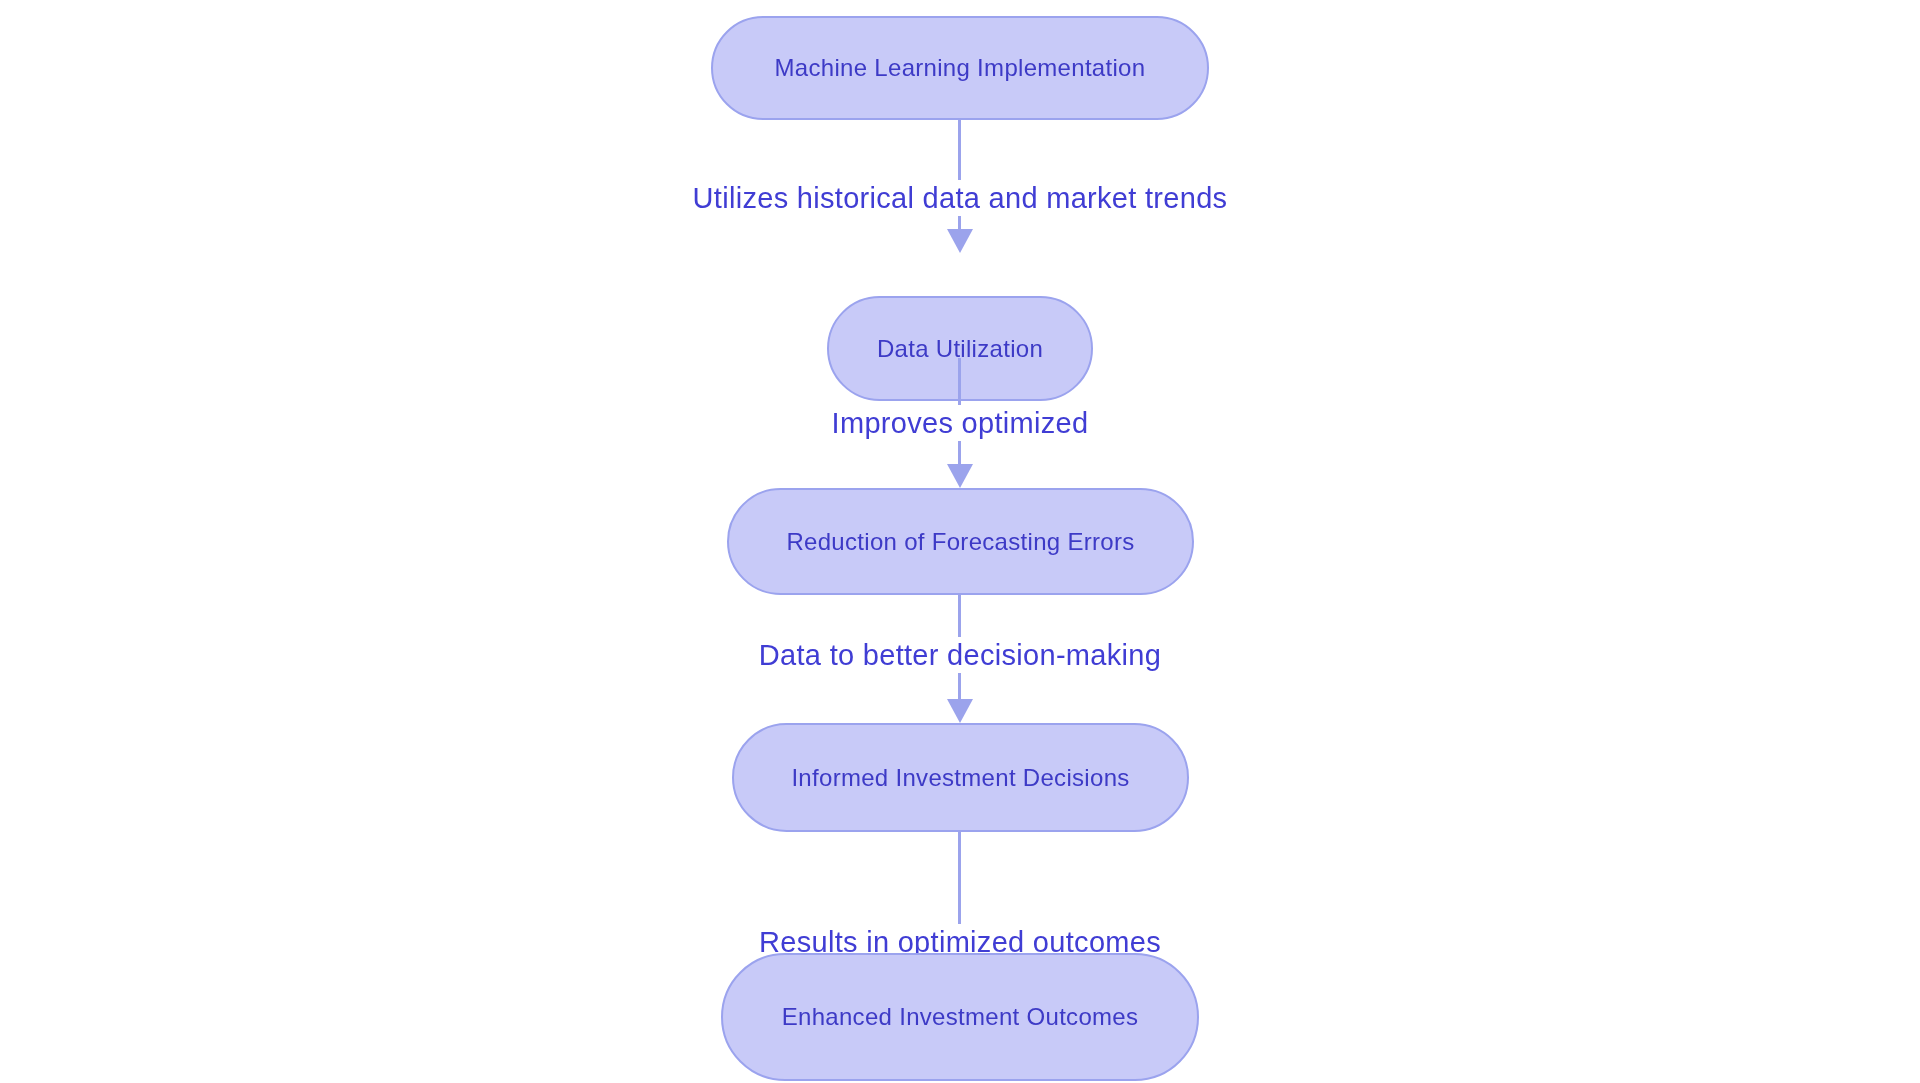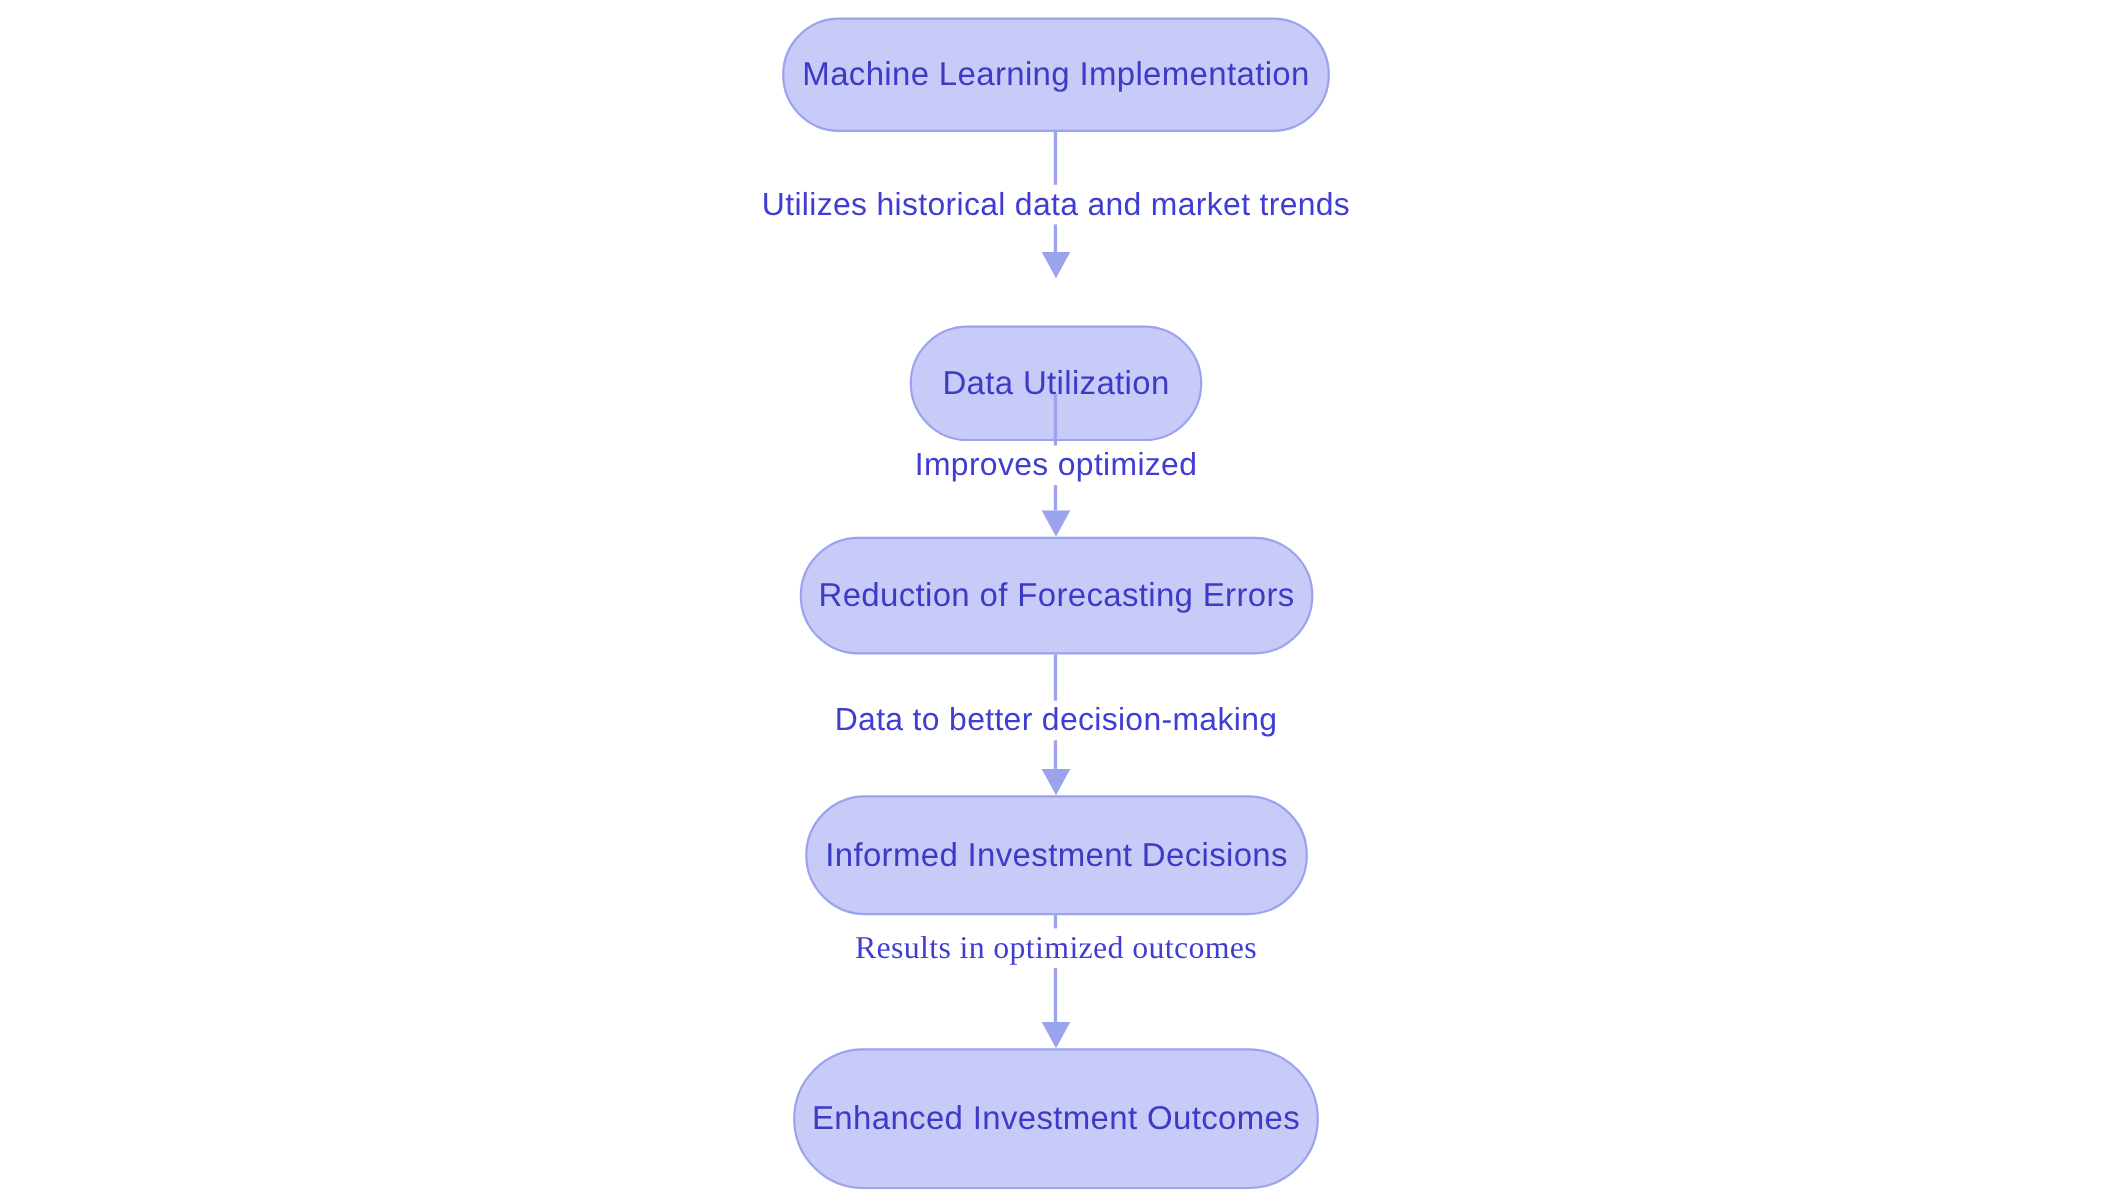--- a/index.html
+++ b/index.html
@@ -21,21 +21,21 @@
     background: var(--node-fill, #c8caf8);
     border: 2px solid var(--node-border, #9ba3ee);
     border-radius: 999px;
     display: flex;
     align-items: center;
     justify-content: center;
     text-align: center;
   }
   .node .node-label {
     color: var(--node-text, #3d3ac6);
-    font-size: 30px;
+    font-size: 24px;
     font-weight: 400;
     letter-spacing: 0.3px;
     white-space: nowrap;
   }
   .edge-line {
     position: absolute;
     left: 958px;
     width: 3px;
     background: var(--arrow, #9ba3ec);
   }
@@ -72,24 +72,24 @@
   .e1 { top: 120px; height: 110px; }
   .e2 { top: 358px; height: 106px; }
   .e3 { top: 595px; height: 104px; }
   .e4 { top: 832px; height: 97px; }
   
   .a1 { top: 229px; }
   .a2 { top: 464px; }
   .a3 { top: 699px; }
   .a4 { top: 929px; }
   
-  .l1 { top: 168px; }
+  .l1 { top: 180px; }
   .l2 { top: 405px; }
   .l3 { top: 637px; }
-  .l4 { top: 844px; font-family: Liberation Serif, serif; }
+  .l4 { top: 924px; }
 </style>
 </head>
 <body>
 
 <div class="canvas">
 
   <div class="node n1">
     <span class="node-label">Machine Learning Implementation</span>
   </div>
 

